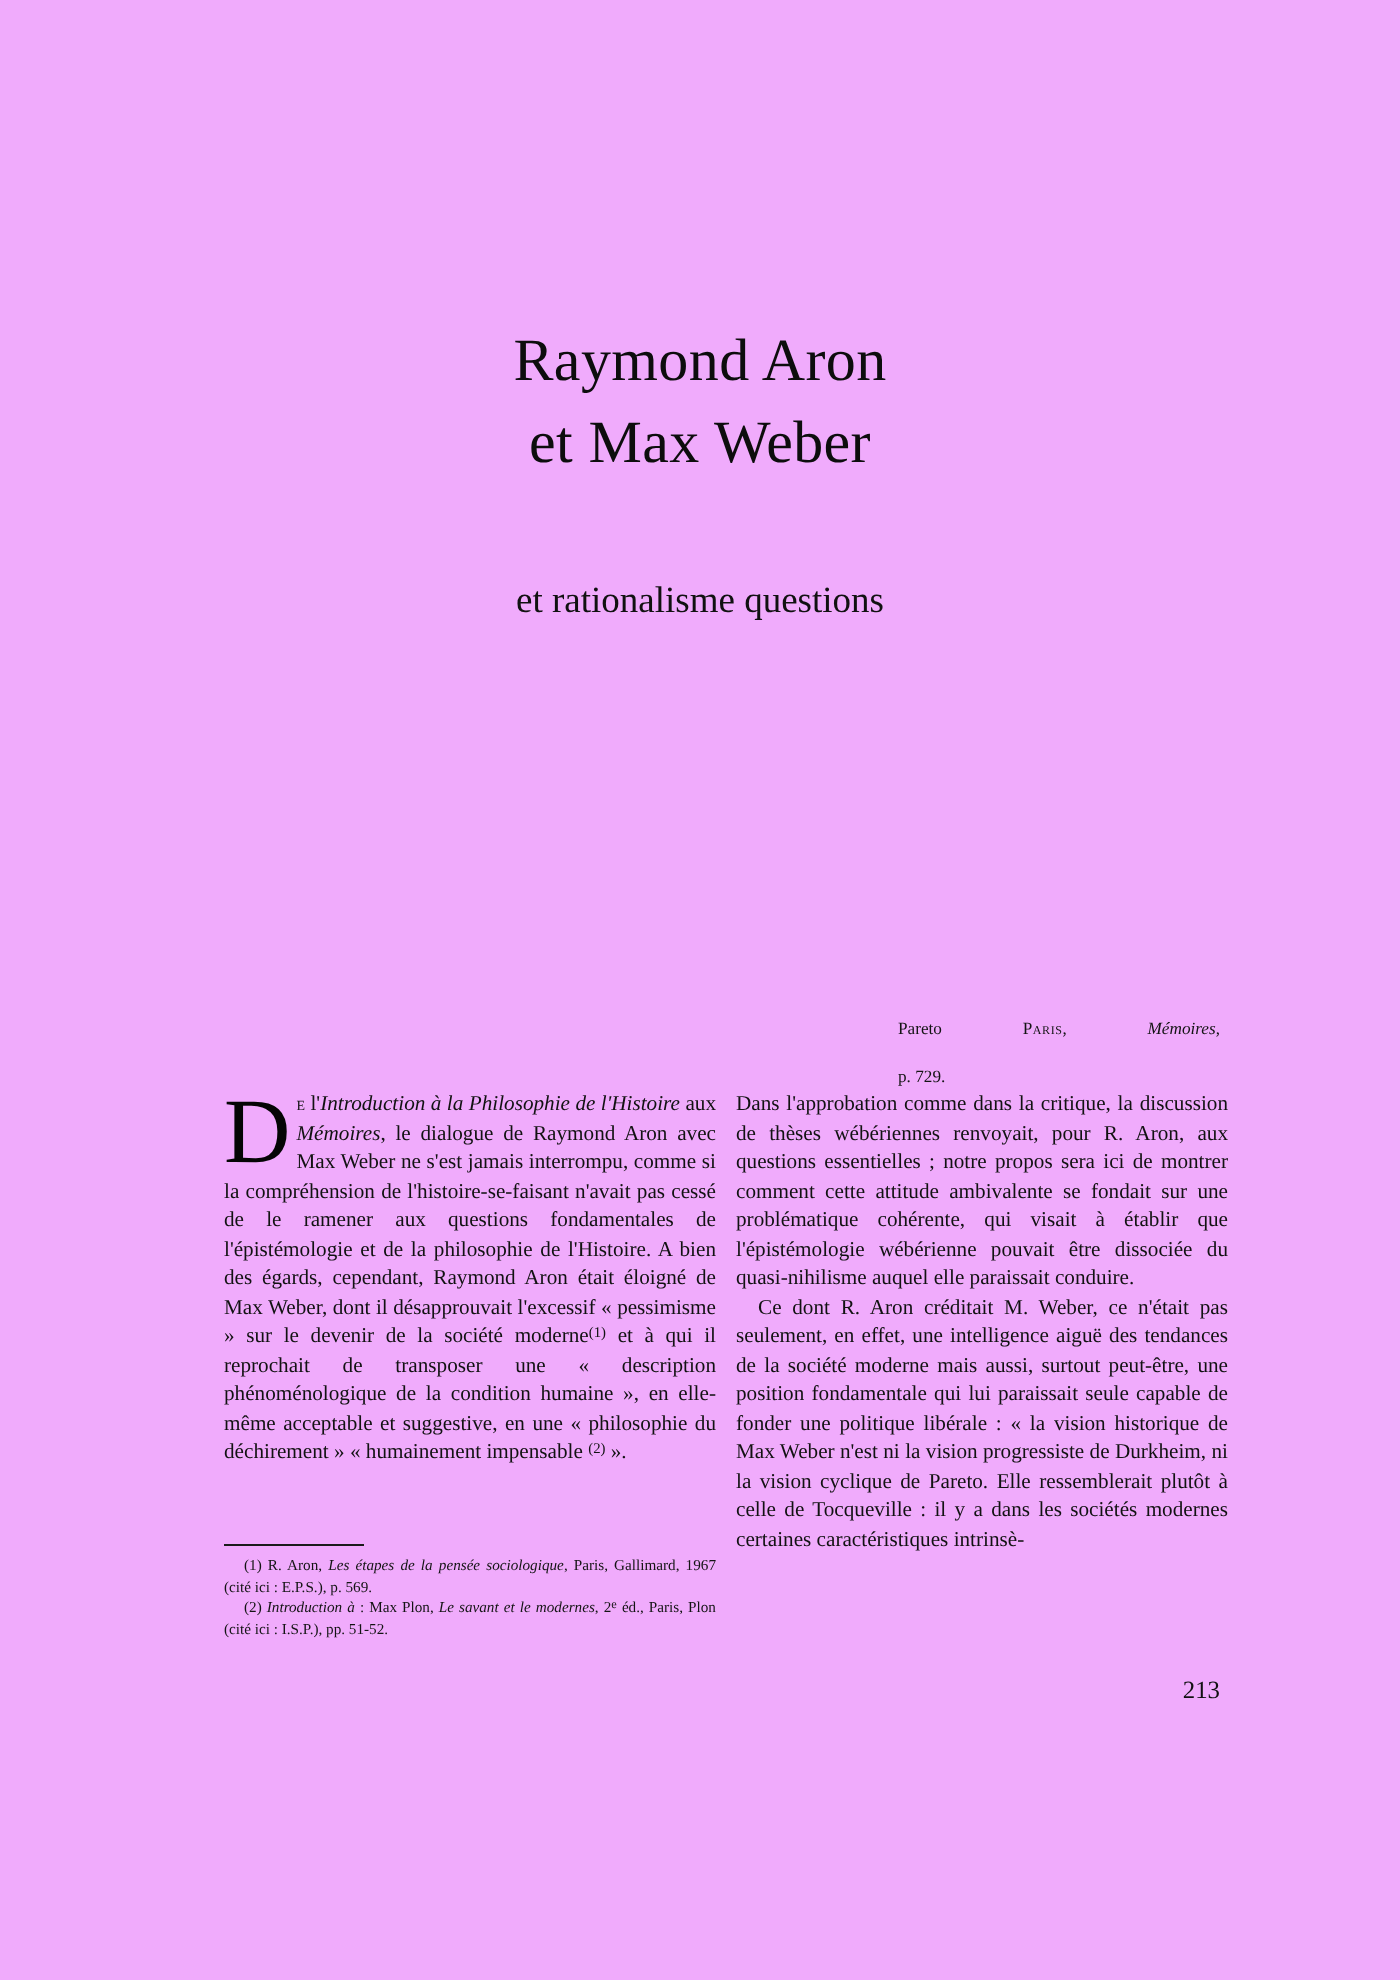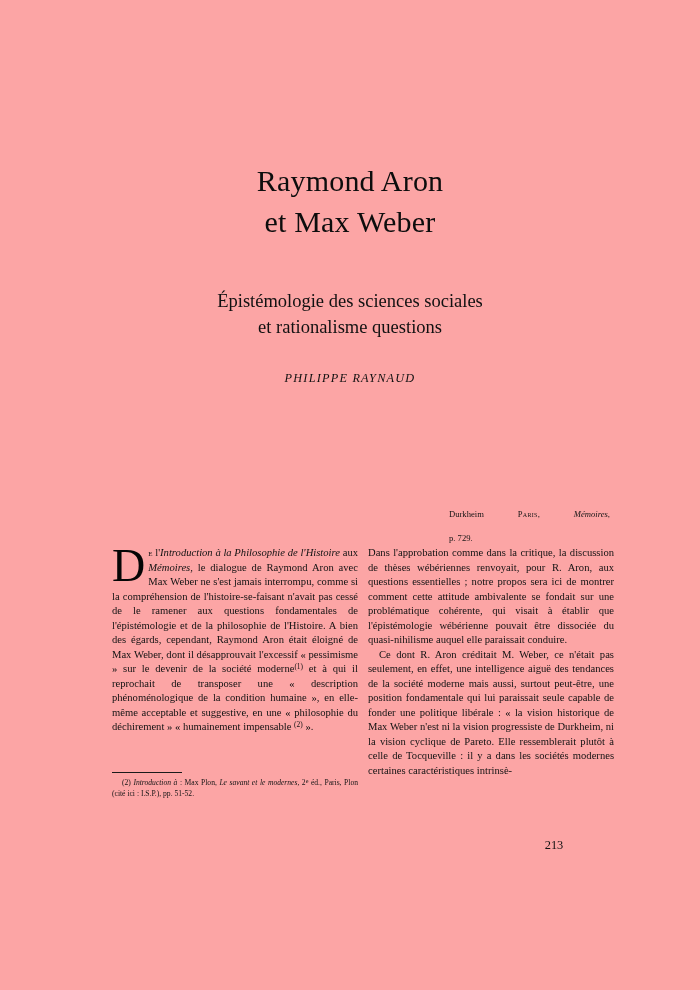--- a/index.html
+++ b/index.html
@@ -14,21 +14,21 @@
     font-family: "Liberation Serif", "DejaVu Serif", serif;
     color: #111111;
     overflow: hidden;
   }
 
   .page {
     position: absolute;
     left: 0; top: 0;
     width: 700px;
     height: 990px;
-    background: #fca5a5;
+    background: #f0abfc;
   }
 
   
   .title-block {
     position: absolute;
     left: 90px;
     top: 160px;
     width: 520px;
     text-align: center;
   }
@@ -191,64 +191,61 @@
     vertical-align: 0.35em;
     line-height: 0;
   }
 
   
   .folio {
     position: absolute;
     left: 498px;
     top: 838px;
     width: 112px;
-    text-align: center;
+    text-align: right;
     font-size: 12.4px;
     color: #111111;
   }
 </style>
 </head>
 <body>
 
 <div class="page">
 
   <div class="title-block">
     <h1 class="article-title">
       <span class="tl">Raymond Aron</span>
       <span class="tl">et Max Weber</span>
     </h1>
   </div>
 
   <div class="subtitle-block">
     <h2 class="article-subtitle">
-      <span class="sl">Épistémologie des sciences sociales</span>
       <span class="sl">et rationalisme questions</span>
     </h2>
   </div>
 
-  <div class="author-block">
-    <p class="author-name">PHILIPPE RAYNAUD</p>
-  </div>
 
   <div class="epigraph-source">
-    <span class="src-line1"><span>Durkheim</span> <span class="smallcaps">Paris</span><span>,</span> <span class="ital">Mémoires</span>,</span>
+    <span class="src-line1"><span>Pareto</span> <span class="smallcaps">Paris</span><span>,</span> <span class="ital">Mémoires</span>,</span>
     <span>p. 729.</span>
   </div>
 
   <div class="col col-left">
     <p><span class="dropcap">D</span><span class="after-drop">e</span><span> l'</span><span class="ital">Introduction à la Philosophie de l'Histoire</span><span> aux </span><span class="ital">Mémoires</span><span>, le dialogue de Raymond Aron avec Max Weber ne s'est jamais interrompu, comme si la compréhension de l'histoire-se-faisant n'avait pas cessé de le ramener aux questions fondamentales de l'épistémologie et de la philosophie de l'Histoire. A bien des égards, cependant, Raymond Aron était éloigné de Max Weber, dont il désapprouvait l'excessif « pessimisme » sur le devenir de la société moderne</span><sup class="fn">(1)</sup><span> et à qui il reprochait de transposer une « description phénoménologique de la condition humaine », en elle-même acceptable et suggestive, en une « philosophie du déchirement » « humainement impensable </span><sup class="fn">(2)</sup><span> ».</span></p>
   </div>
 
   <div class="col col-right">
     <p>Dans l'approbation comme dans la critique, la discussion de thèses wébériennes renvoyait, pour R. Aron, aux questions essentielles ; notre propos sera ici de montrer comment cette attitude ambivalente se fondait sur une problématique cohérente, qui visait à établir que l'épistémologie wébérienne pouvait être dissociée du quasi-nihilisme auquel elle paraissait conduire.</p>
     <p class="indented">Ce dont R. Aron créditait M. Weber, ce n'était pas seulement, en effet, une intelligence aiguë des tendances de la société moderne mais aussi, surtout peut-être, une position fondamentale qui lui paraissait seule capable de fonder une politique libérale : « la vision historique de Max Weber n'est ni la vision progressiste de Durkheim, ni la vision cyclique de Pareto. Elle ressemblerait plutôt à celle de Tocqueville : il y a dans les sociétés modernes certaines caractéristiques intrinsè-</p>
   </div>
 
   <div class="footnote-area">
     <div class="footnote-rule"></div>
     <div class="footnotes">
+      <p><span>(1)</span><span> R. Aron, </span><span class="ital">Les étapes de la pensée sociologique</span><span>, Paris, Gallimard, 1967 (cité ici : E.P.S.), p. 569.</span></p>
       <p><span>(2)</span> <span class="ital">Introduction à</span><span> : Max Plon, </span><span class="ital">Le savant et le modernes</span><span>, 2</span><sup class="sup-ord">e</sup><span> éd., Paris, Plon (cité ici : I.S.P.), pp. 51-52.</span></p>
     </div>
   </div>
 
   <div class="folio">213</div>
 
 </div>
 
 </body></html>

